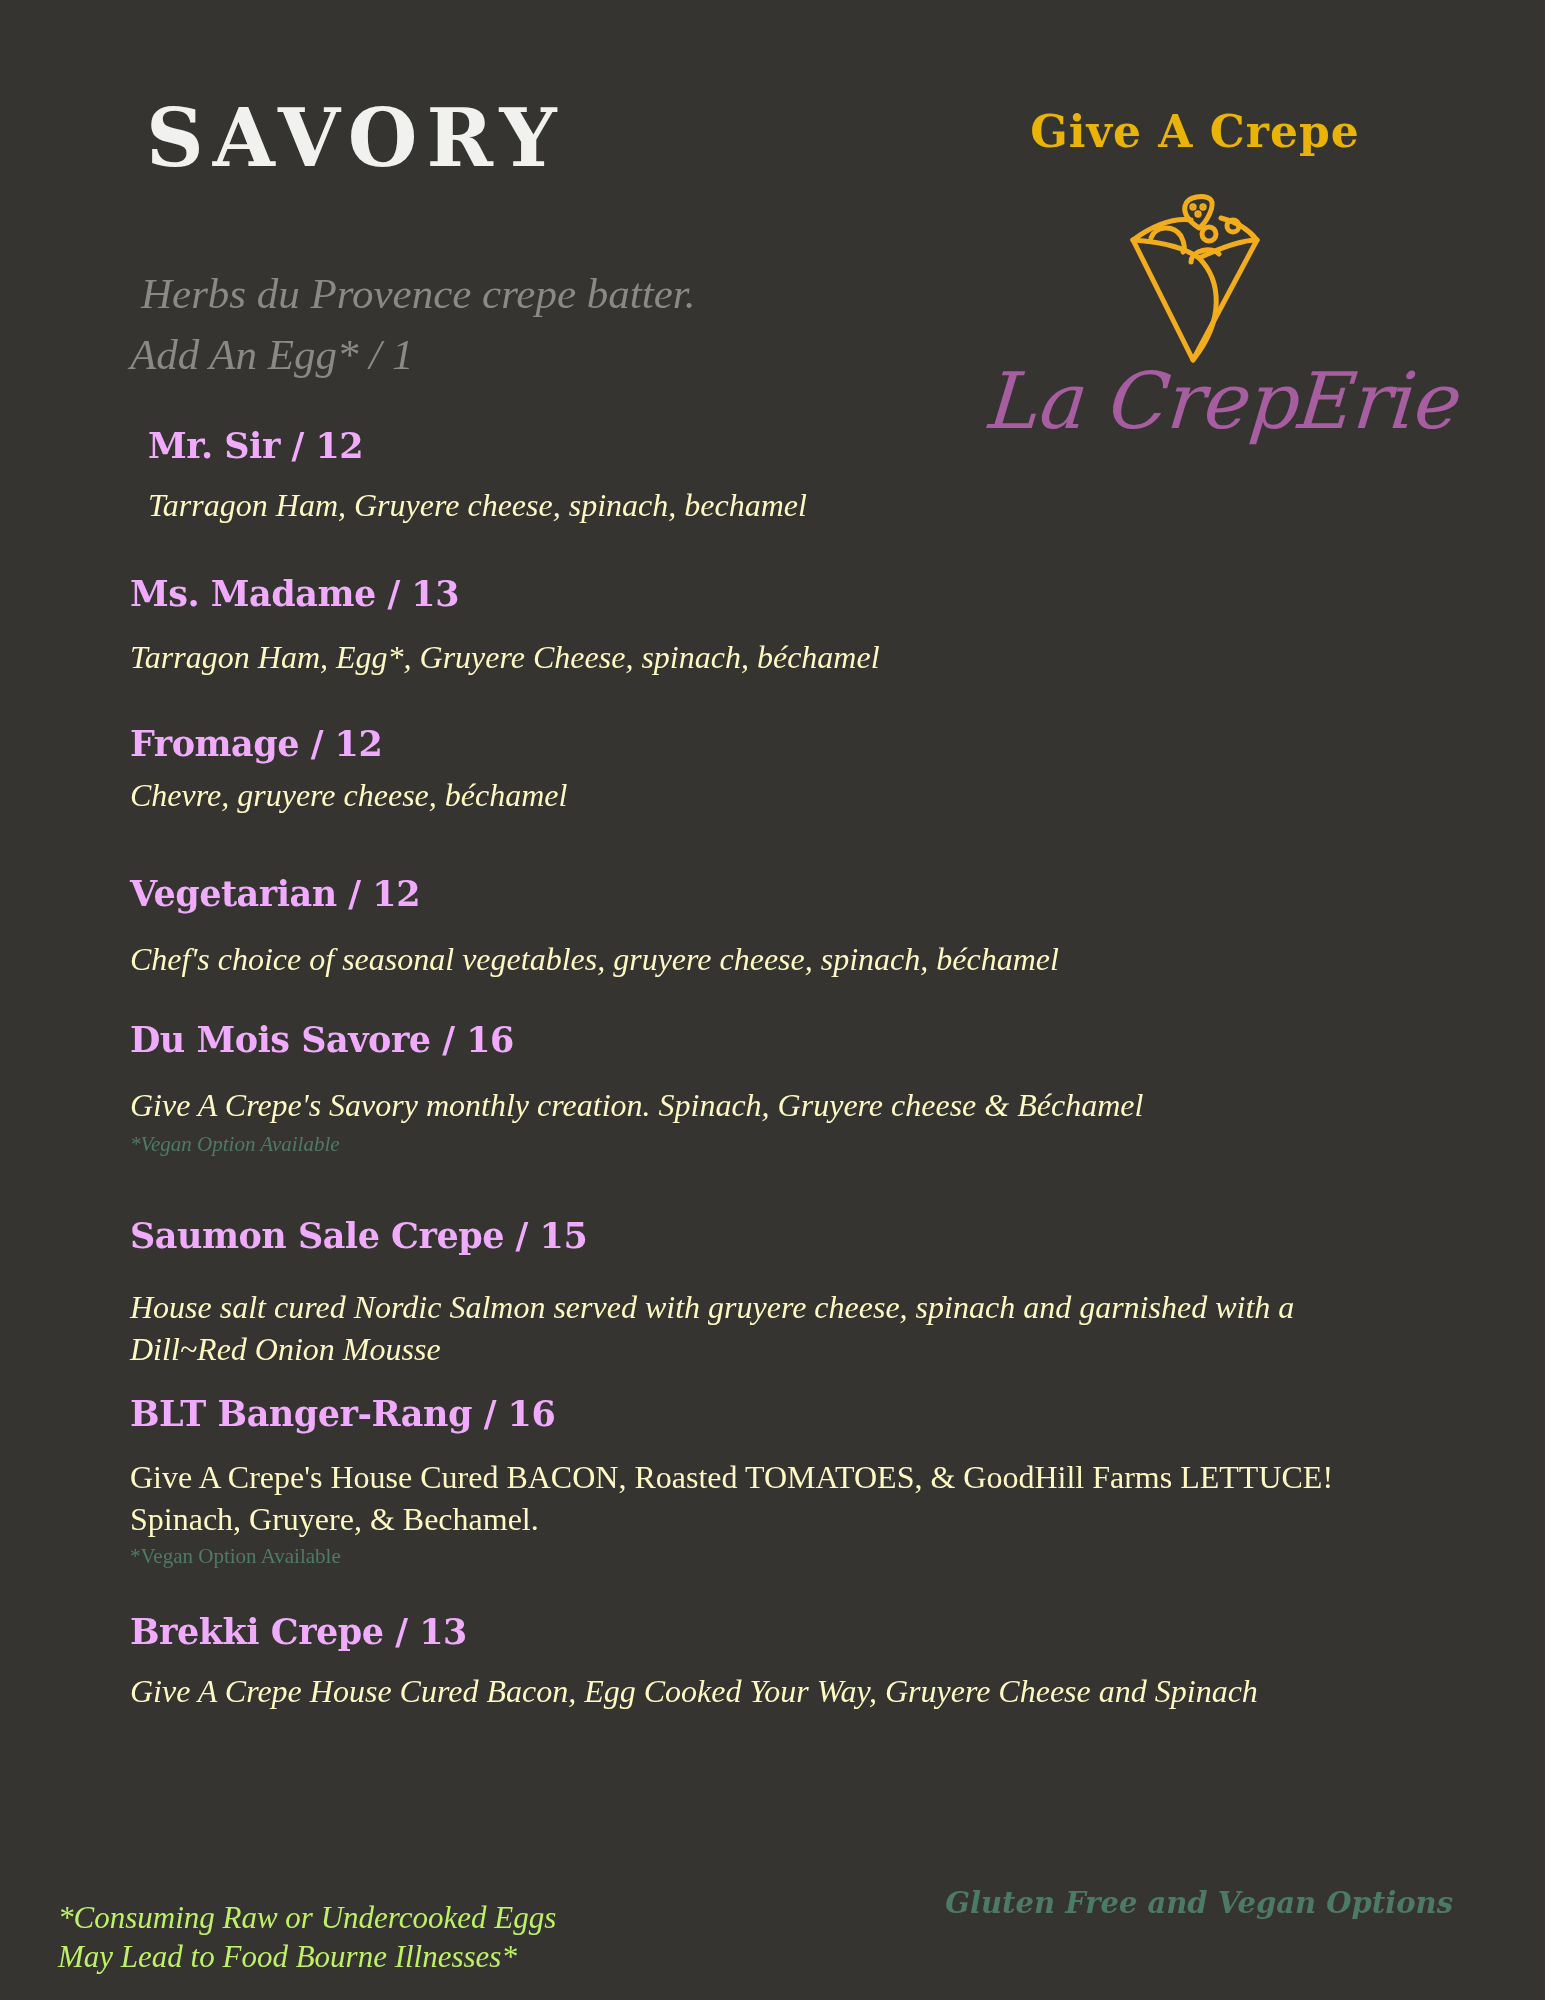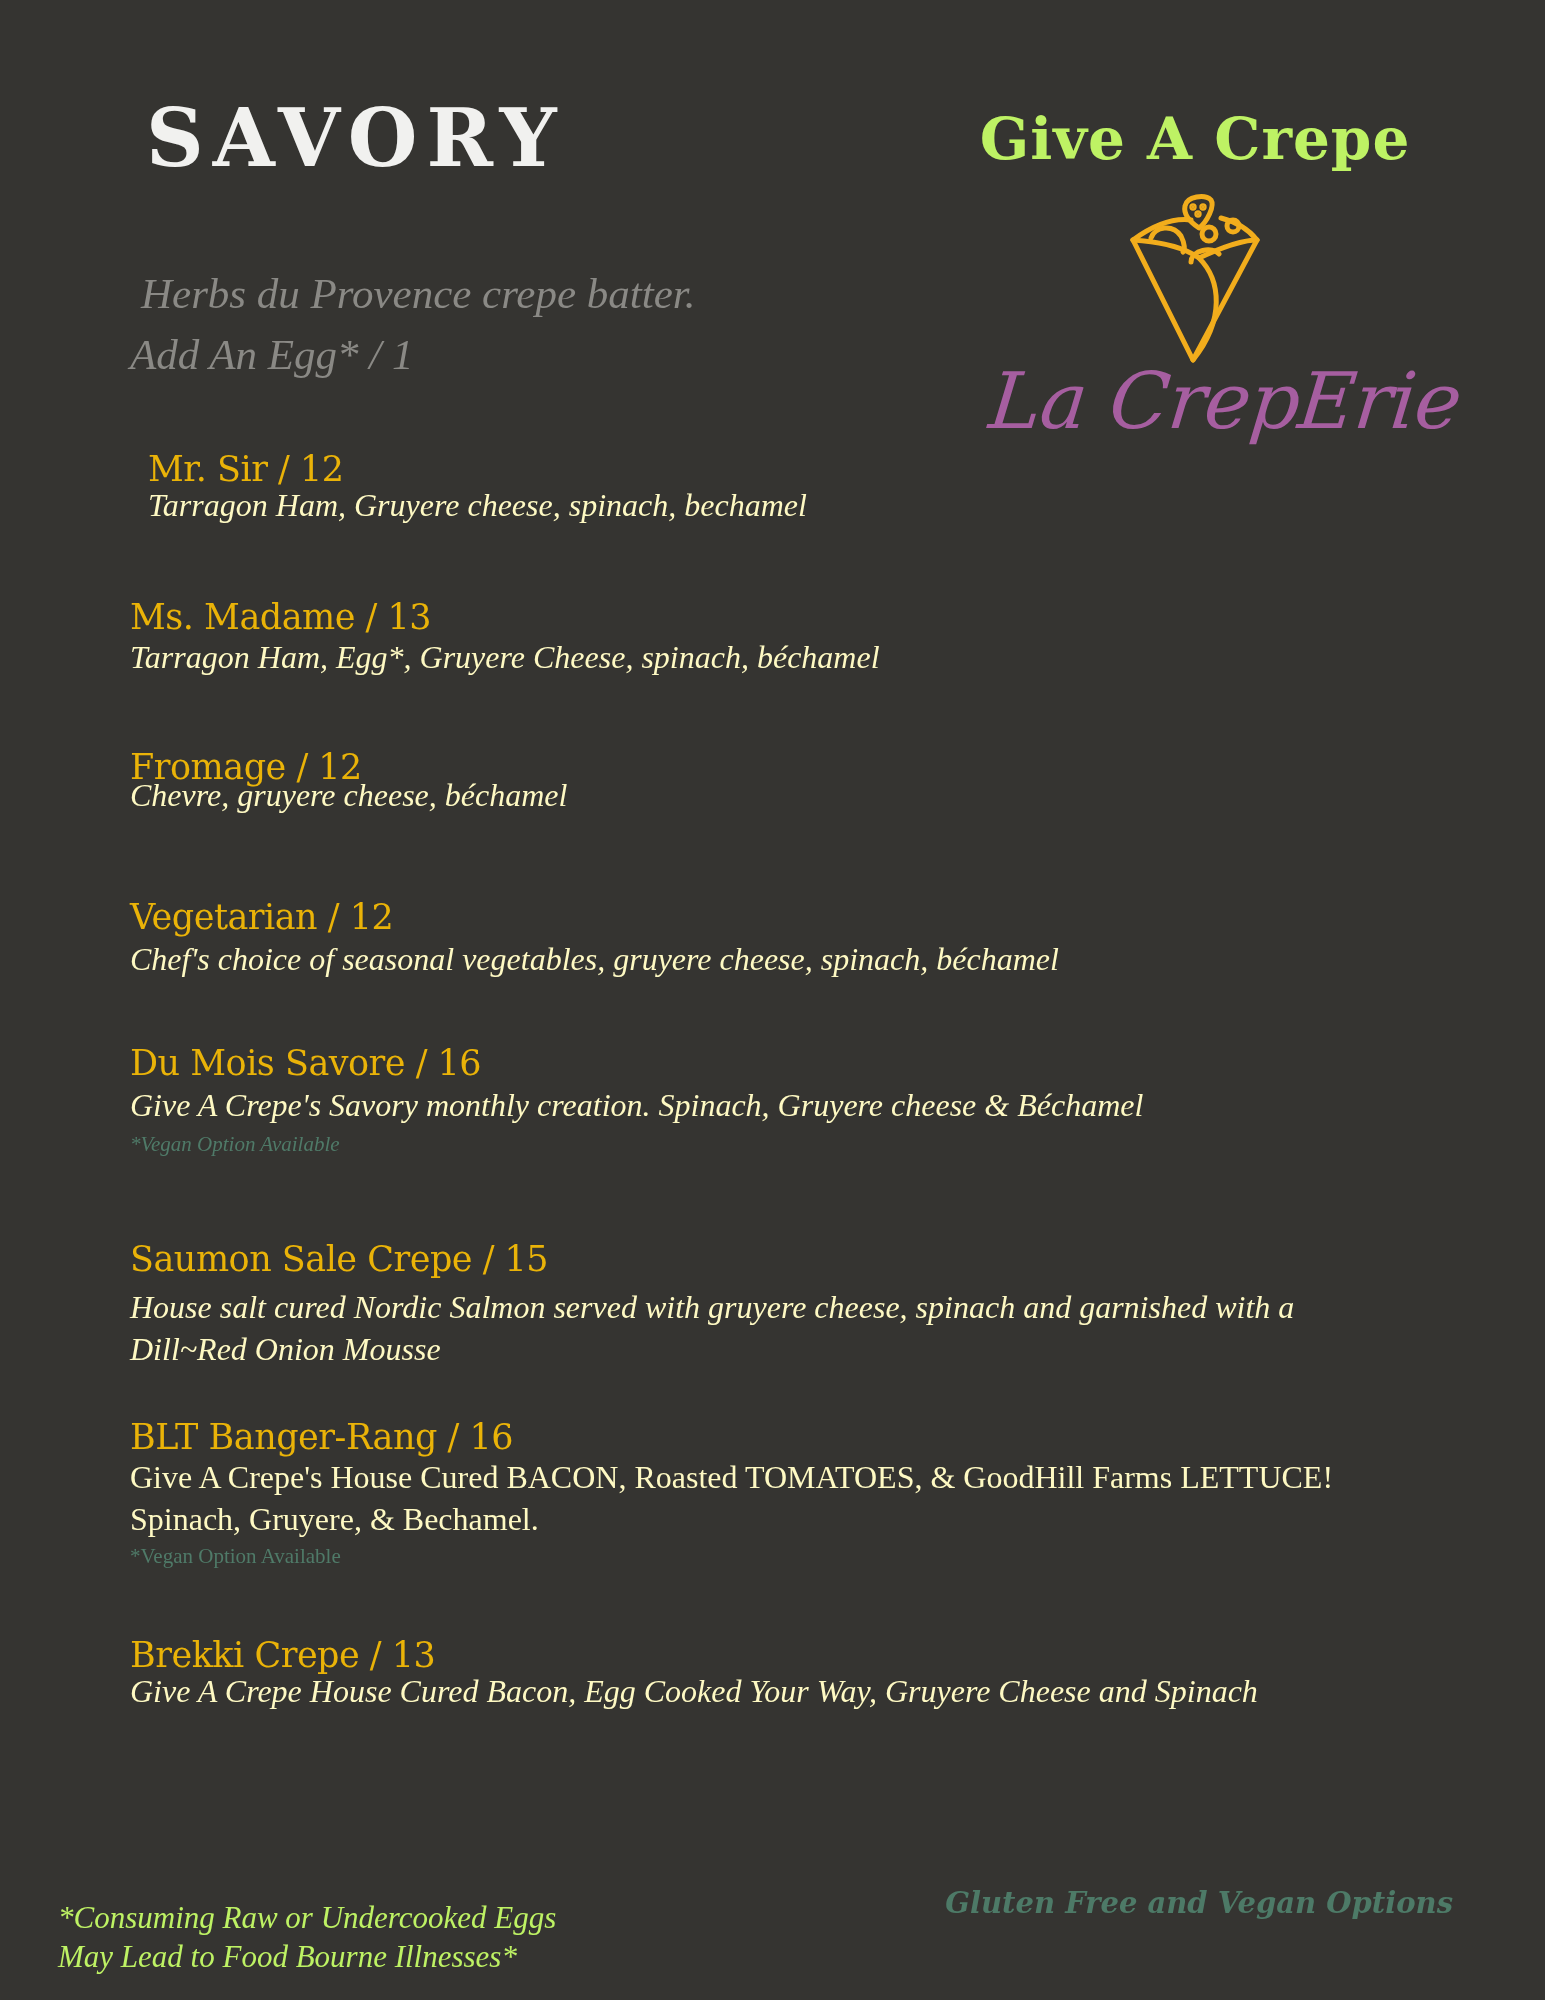--- a/index.html
+++ b/index.html
@@ -37,24 +37,24 @@
       white-space: nowrap;
     }
     .intro-1 { left: 141px; top: 272px; }
     .intro-2 { left: 130px; top: 333px; }
 
     .brand-name {
       left: 978px;
       top: 110px;
       width: 434px;
       text-align: center;
-      color: #bef264;
+      color: #eab308;
       font-family: "DejaVu Serif", serif;
       font-weight: bold;
-      font-size: 58px;
+      font-size: 44px;
       letter-spacing: 1px;
       line-height: 1;
       white-space: nowrap;
     }
     .logo-icon {
       left: 1125px;
       top: 192px;
       width: 140px;
       height: 176px;
     }
@@ -68,27 +68,26 @@
       font-style: italic;
       font-size: 78px;
       line-height: 1;
       white-space: nowrap;
       transform: skewX(-6deg);
       letter-spacing: -1px;
     }
 
     .item-name {
       font-family: "DejaVu Serif", serif;
-      font-weight: normal;
+      font-weight: bold;
       font-size: 35px;
-      color: #eab308;
+      color: #f0abfc;
       line-height: 1;
       white-space: nowrap;
       letter-spacing: -0.5px;
-      margin-top: 24px;
     }
     .item-desc {
       font-family: "Liberation Serif", serif;
       font-style: italic;
       font-size: 32px;
       color: #fef9c3;
       line-height: 42px;
       white-space: nowrap;
     }
     .item-desc.upright { font-style: normal; }

